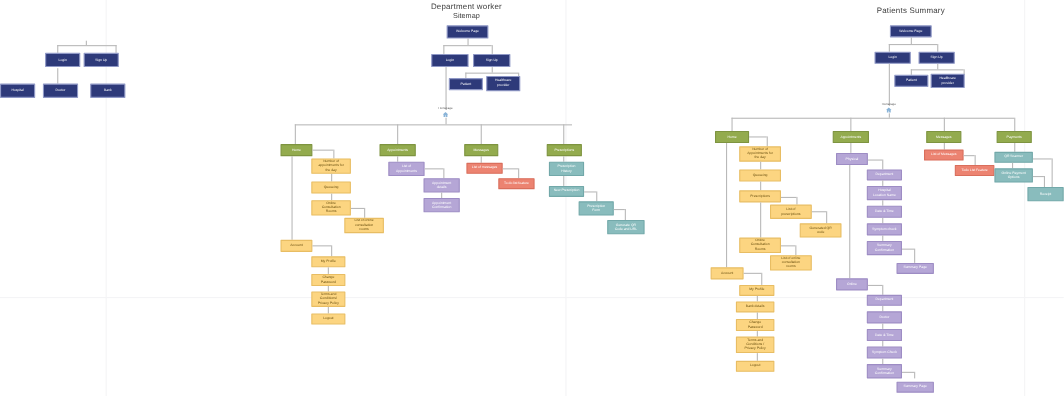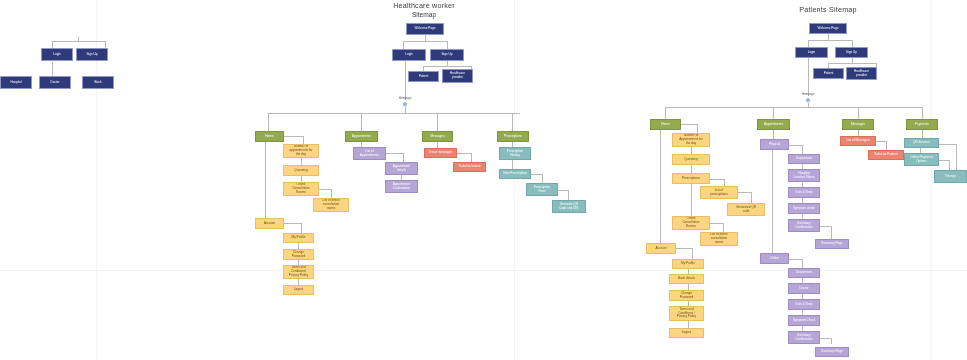--- a/index.html
+++ b/index.html
@@ -74,23 +74,23 @@
 </head>
 <body>
 
 <div id="canvas">
 
   <div class="guide v" style="left:96px;"></div>
   <div class="guide v" style="left:514px;"></div>
   <div class="guide v" style="left:931px;"></div>
   <div class="guide h" style="top:270px;"></div>
 
-  <div class="sheet-title" style="left:424px;top:1px;">Healthcare worker</div>
+  <div class="sheet-title" style="left:424px;top:1px;">Department worker</div>
   <div class="sheet-sub" style="left:424px;top:11px;">Sitemap</div>
-  <div class="sheet-title" style="left:828px;top:5px;">Patients Sitemap</div>
+  <div class="sheet-title" style="left:828px;top:5px;">Patients Summary</div>
 
   <div class="line h" style="left:52px;top:41px;width:54px;"></div>
   <div class="line v" style="left:52px;top:41px;height:7px;"></div>
   <div class="line v" style="left:105px;top:41px;height:7px;"></div>
   <div class="line v" style="left:78px;top:37px;height:4px;"></div>
   <div class="line v" style="left:52px;top:62px;height:14px;"></div>
 
   <div class="node n-navy" style="left:41px;top:48px;width:32px;height:13px;">Login</div>
   <div class="node n-navy" style="left:76px;top:48px;width:32px;height:13px;">Sign Up</div>
   <div class="node n-navy" style="left:0px;top:76px;width:32px;height:13px;">Hospital</div>

